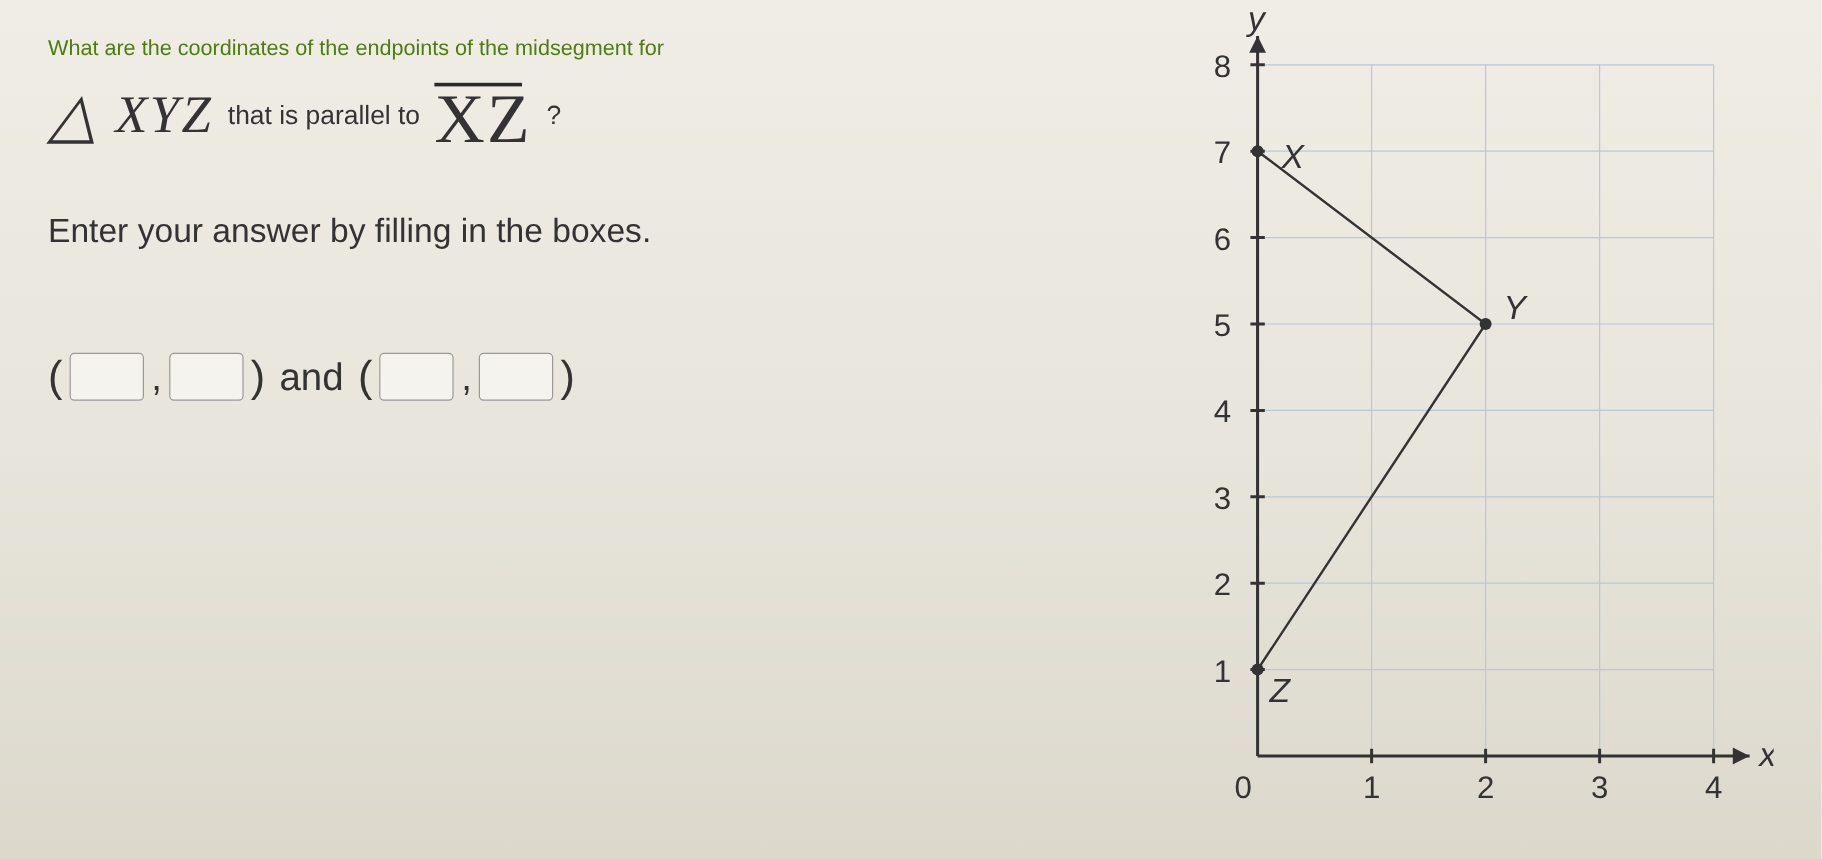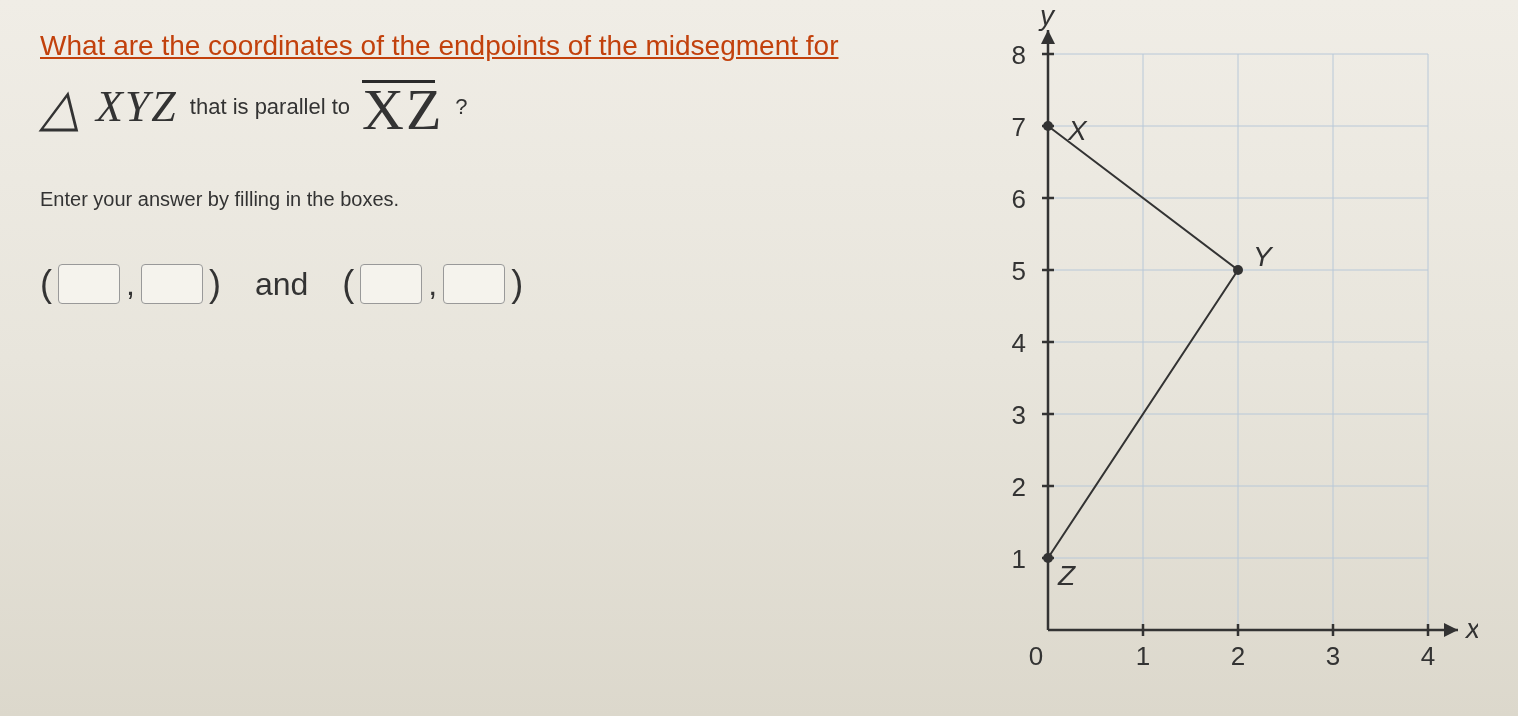--- a/index.html
+++ b/index.html
@@ -14,24 +14,23 @@
       height: 716px;
       padding: 30px 40px;
       position: relative;
       color: #2a2a2a;
     }
     .question-area {
       width: 840px;
       float: left;
     }
     .question-line1 {
-      font-size: 28px;
-      color: #c2410c;
+      font-size: 18px;
+      color: #4d7c0f;
       margin-bottom: 8px;
-      text-decoration: underline;
     }
     .question-line2 {
       font-size: 26px;
       color: #333;
       margin-bottom: 45px;
       display: flex;
       align-items: center;
       gap: 12px;
     }
     .triangle-symbol {
@@ -59,44 +58,44 @@
     .xz-overline::before {
       content: '';
       position: absolute;
       top: 10px;
       left: 0;
       right: 8px;
       height: 3px;
       background: #2a2a2a;
     }
     .instruction {
-      font-size: 20px;
+      font-size: 28px;
       color: #333;
-      margin-bottom: 52px;
+      margin-bottom: 84px;
     }
     .answer-row {
       font-size: 32px;
       color: #333;
       display: flex;
       align-items: center;
       gap: 6px;
     }
     .paren {
       font-size: 36px;
     }
     .input-box {
       width: 62px;
       height: 40px;
       border: 1px solid #999;
       background: #f5f3ed;
       border-radius: 4px;
       display: inline-block;
     }
     .and-text {
-      margin: 0 28px;
+      margin: 0 6px;
     }
     .graph-area {
       position: absolute;
       right: 40px;
       top: 10px;
       width: 520px;
       height: 680px;
     }
     svg {
       width: 100%;

